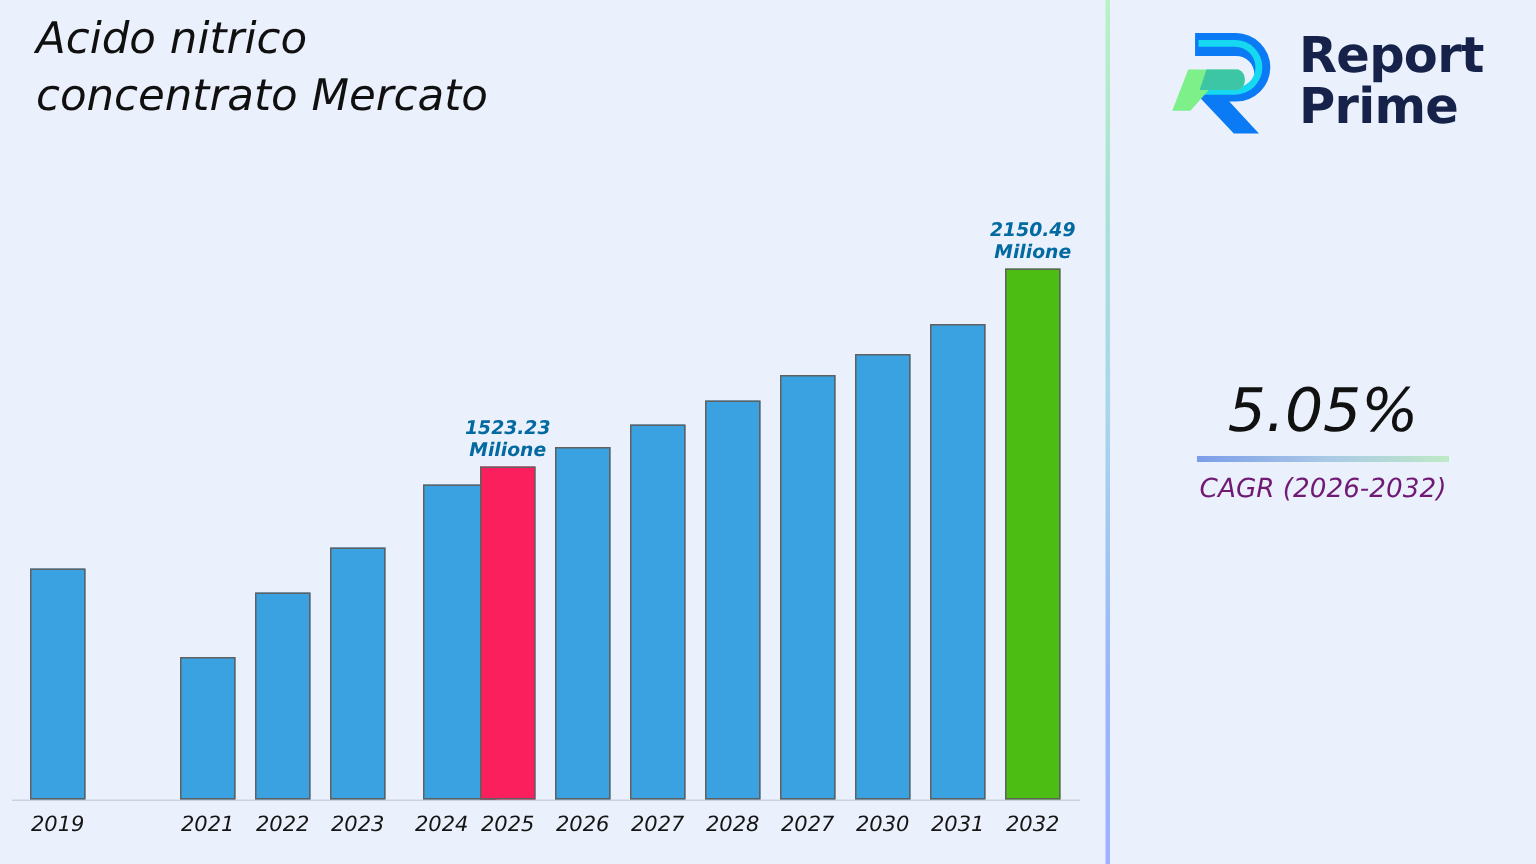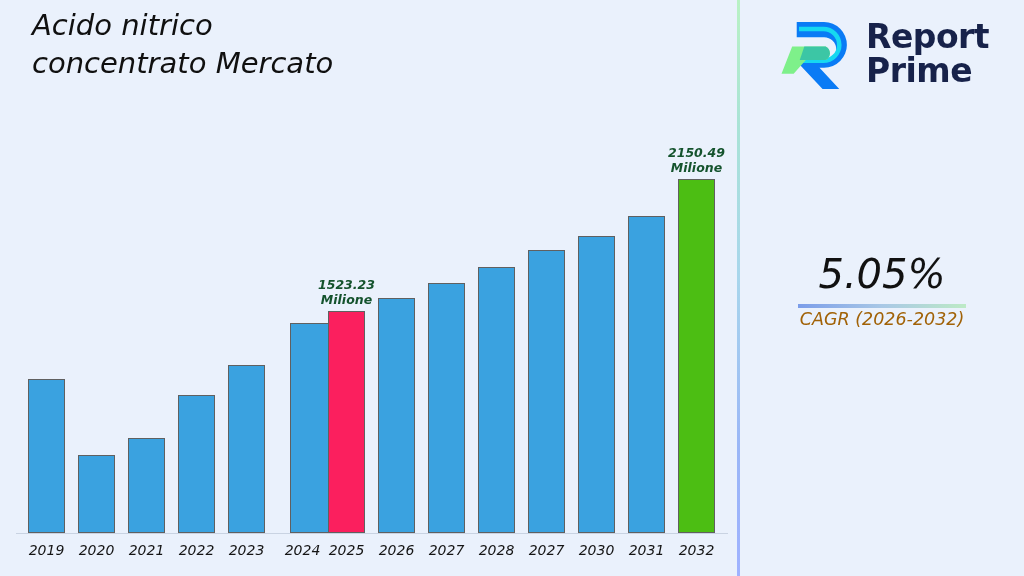--- a/index.html
+++ b/index.html
@@ -17,21 +17,21 @@
   #root {
     position: relative;
     width: 1024px;
     height: 576px;
     background: #eaf1fc;
   }
 
   
   #chart-panel {
     position: absolute;
-    left: 8px; top: 0;
+    left: 0; top: 0;
     width: 738px; height: 440px;
   }
 
   #chart-title {
     position: absolute;
     left: 24px;
     top: 6px;
     width: 430px;
     font-family: "DejaVu Sans", sans-serif;
     font-style: italic;
@@ -69,21 +69,21 @@
     position: absolute;
     left: 50%;
     transform: translateX(-50%);
     width: 110px;
     text-align: center;
     font-family: "DejaVu Sans", sans-serif;
     font-style: italic;
     font-weight: bold;
     font-size: 12.5px;
     line-height: 15px;
-    color: #14532d;
+    color: #0369a1;
     white-space: pre-line;
   }
 
   .tick-label {
     position: absolute;
     top: 8px;
     left: 50%;
     transform: translateX(-50%);
     width: 70px;
     text-align: center;
@@ -161,47 +161,44 @@
     color: #111111;
     letter-spacing: 0px;
   }
   #cagr-divider {
     margin: 6px auto 0 auto;
     width: 168px;
     height: 4px;
     background: linear-gradient(to right, #7b9de9 0%, #a9c8e6 50%, #bdeac6 100%);
   }
   #cagr-caption {
+    margin-top: 7px;
     font-family: "DejaVu Sans", sans-serif;
     font-style: italic;
     font-size: 17.5px;
     line-height: 22px;
-    color: #a16207;
+    color: #701a75;
   }
 </style>
 </head>
 <body>
 
 <div id="root">
 
   <div id="chart-panel">
 
     <div id="chart-title">Acido nitrico
 concentrato Mercato</div>
 
     <div id="plot">
       <div id="axis-line"></div>
 
     <div class="bar-group" style="left: 20px; width: 37px; height: 154px;">
           <div class="bar blue" title="2019: 1110.0" style="height: 154px;"></div>
           <div class="tick-label" style="top: 163px;">2019</div>
-        </div>
-        <div class="bar-group" style="left: 70px; width: 37px; height: 78px;">
-          <div class="bar blue" title="2020: 1007.0" style="height: 78px;"></div>
-          <div class="tick-label" style="top: 87px;">2020</div>
         </div>
         <div class="bar-group" style="left: 120px; width: 37px; height: 95px;">
           <div class="bar blue" title="2021: 1031.0" style="height: 95px;"></div>
           <div class="tick-label" style="top: 104px;">2021</div>
         </div>
         <div class="bar-group" style="left: 170px; width: 37px; height: 138px;">
           <div class="bar blue" title="2022: 1092.0" style="height: 138px;"></div>
           <div class="tick-label" style="top: 147px;">2022</div>
         </div>
         <div class="bar-group" style="left: 220px; width: 37px; height: 168px;">

